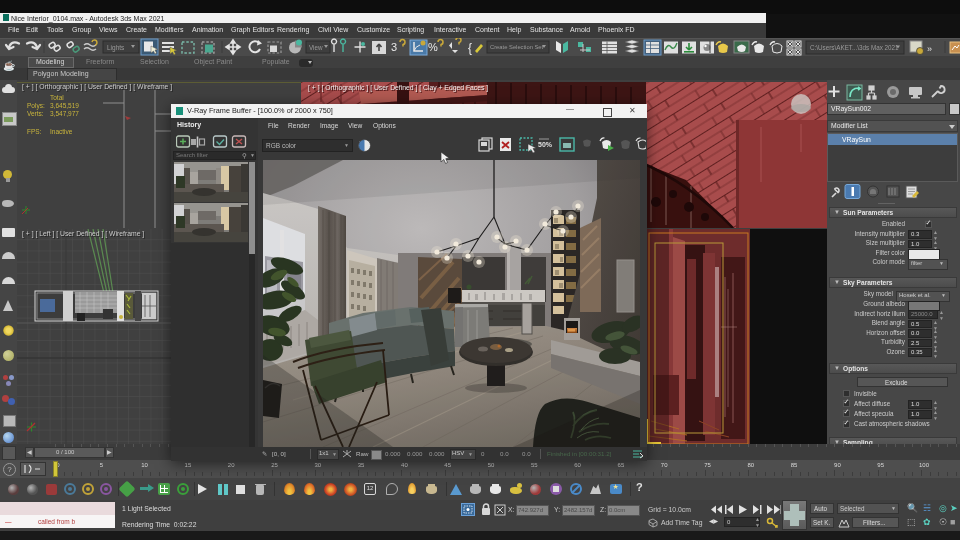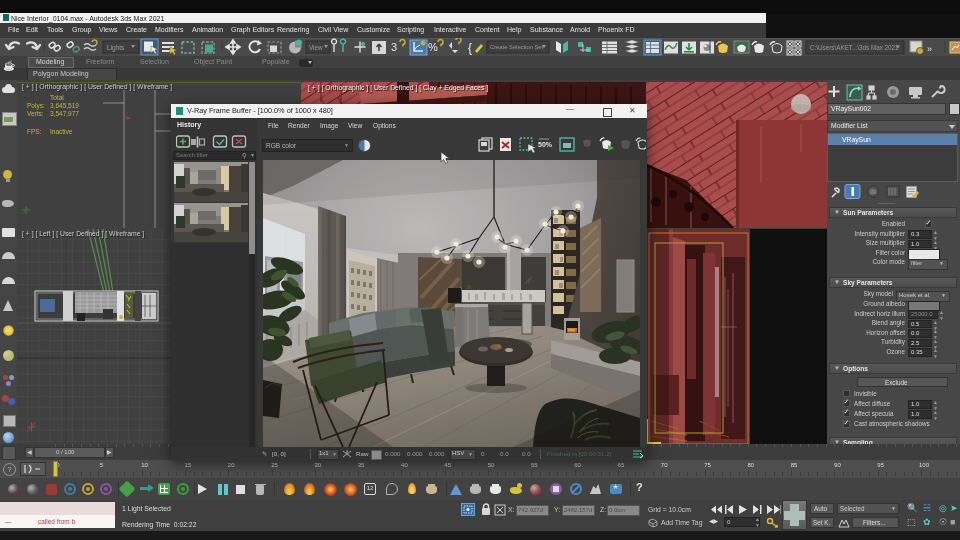--- a/index.html
+++ b/index.html
@@ -837,21 +837,21 @@
       <div class="txt" style="left:950px;top:517px;font-size:9px;color:#a0a0a0;">■</div>
     </div>
 </div>
 
 <div class="abs" style="left:0;top:531px;width:960px;height:9px;background:#191919;"></div>
 
 <div id="vfb">
  <div class="abs" style="left:171px;top:104px;width:476px;height:357px;background:#383838;box-shadow:0 3px 14px rgba(0,0,0,0.55);"></div>
  <div class="abs" style="left:171px;top:104px;width:476px;height:14px;background:#f2f2f2;"></div>
  <div class="abs" style="left:176px;top:107px;width:7px;height:8px;background:#18907a;"></div>
- <div class="txt" style="left:187px;top:106px;font-size:7.3px;color:#222;">V-Ray Frame Buffer - [100.0% of 1000 x 480]</div>
+ <div class="txt" style="left:187px;top:106px;font-size:7.3px;color:#222;">V-Ray Frame Buffer - [100.0% of 2000 x 750]</div>
  <div class="txt" style="left:566px;top:104px;font-size:8px;color:#444;">—</div>
  <div class="abs" style="left:603px;top:107.5px;width:7px;height:7px;border:1px solid #444;"></div>
  <div class="txt" style="left:629px;top:105.5px;font-size:8px;color:#444;">✕</div>
 
  <div class="txt" style="left:268px;top:122px;font-size:6.6px;color:#d8d8d8;">File</div>
  <div class="txt" style="left:288px;top:122px;font-size:6.6px;color:#d8d8d8;">Render</div>
  <div class="txt" style="left:320px;top:122px;font-size:6.6px;color:#d8d8d8;">Image</div>
  <div class="txt" style="left:348px;top:122px;font-size:6.6px;color:#d8d8d8;">View</div>
  <div class="txt" style="left:373px;top:122px;font-size:6.6px;color:#d8d8d8;">Options</div>
 

